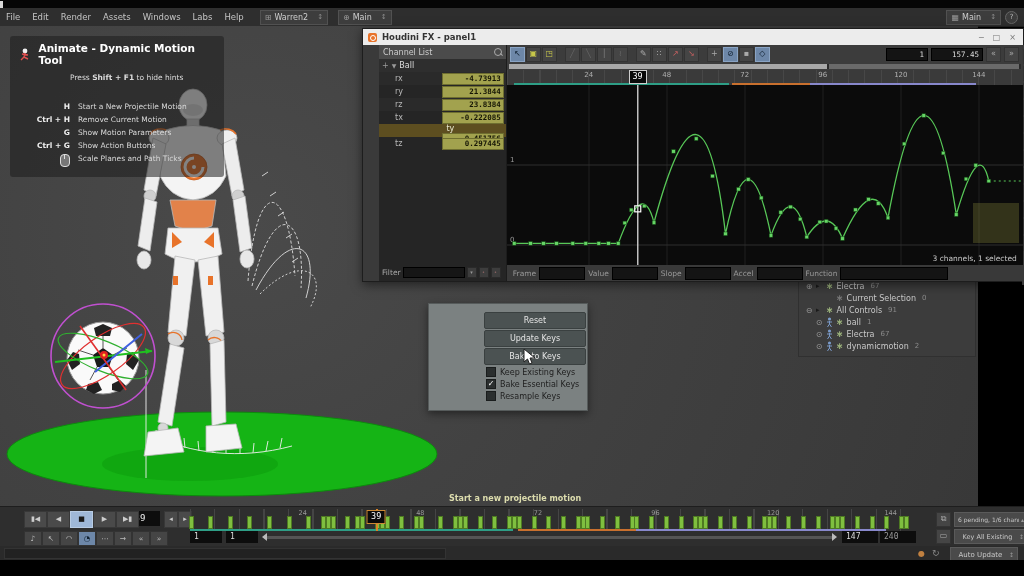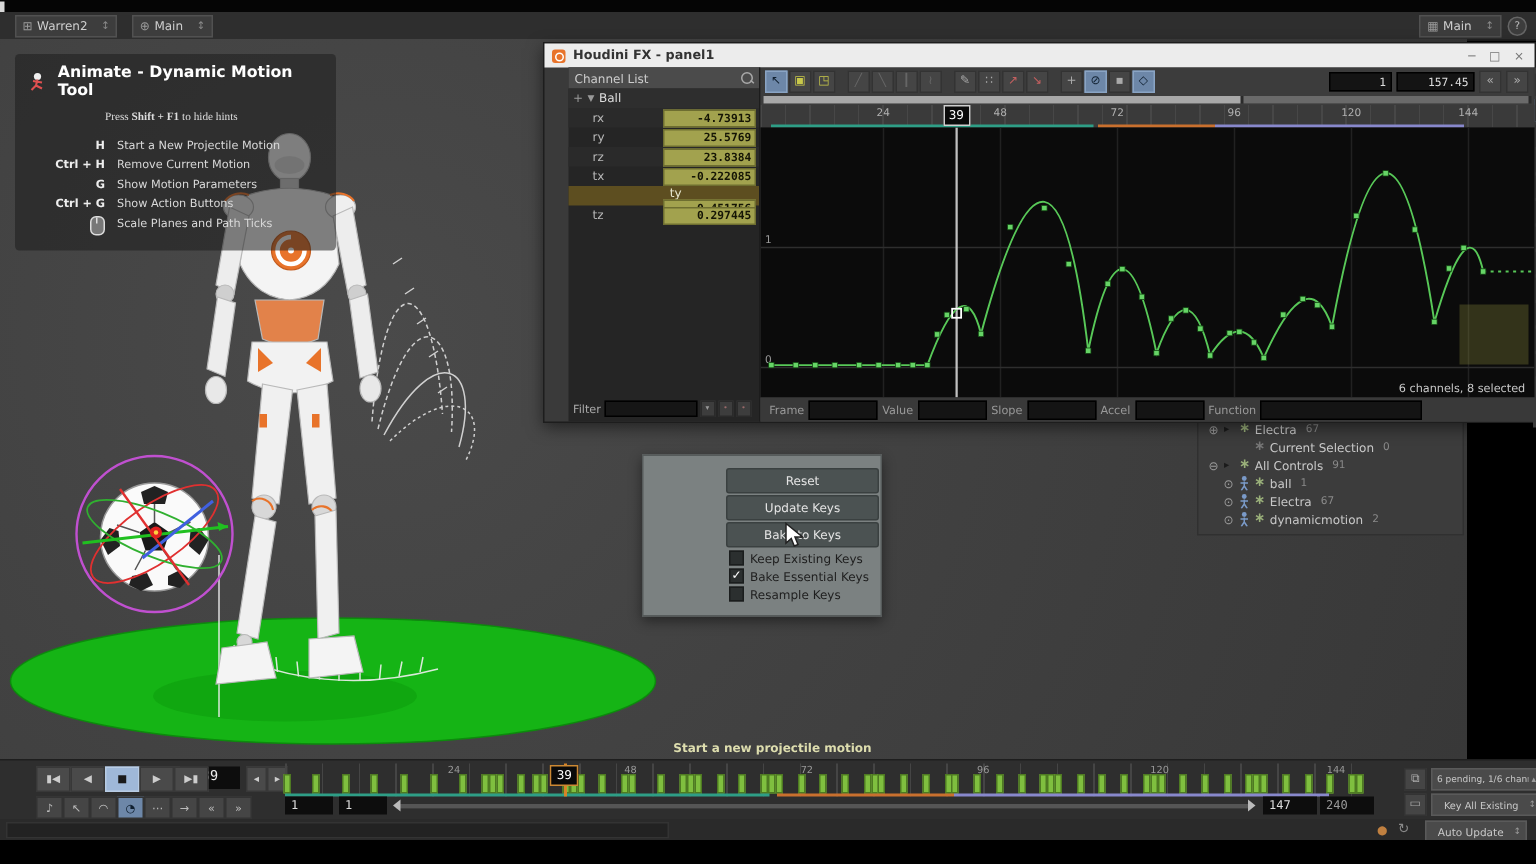--- a/index.html
+++ b/index.html
@@ -18,21 +18,21 @@
                color:#bbb;font-size:7px;text-align:center;line-height:11px;}
   
   #viewport{left:0;top:26px;width:978px;height:480px;
             background:radial-gradient(circle at 250px 200px,#4a4a4a 0%,#424242 40%,#383838 100%);}
   #hint-panel{left:10px;top:10px;width:198px;background:rgba(30,30,30,.55);border-radius:3px;
               padding:6px 8px 8px 8px;color:#e8e8e8;}
   #hint-title-row{display:flex;align-items:center;gap:7px;margin-bottom:7px;}
   #hint-title{font-size:10.5px;font-weight:bold;color:#fff;}
   .hint-grid{display:grid;grid-template-columns:52px 1fr;column-gap:8px;row-gap:4px;font-size:7.5px;color:#d8d8d8;}
   .hint-key{text-align:right;font-weight:bold;color:#eee;}
-  .hint-sub{grid-column:1 / span 2;padding-left:52px;margin-bottom:6px;color:#ddd;font-family:Liberation Serif, serif;}
+  .hint-sub{grid-column:1 / span 2;padding-left:52px;margin-bottom:16px;color:#ddd;}
   .mouse-shape{display:inline-block;width:8px;height:11px;border:1px solid #ddd;border-radius:4px;position:relative;background:#777;}
   .mouse-shape::after{content:"";position:absolute;left:3px;top:0;width:1px;height:4px;background:#ddd;}
   #vp-status{left:400px;top:468px;width:230px;text-align:center;font-size:8px;font-weight:bold;color:#ddddae;}
   
   #panel-window{left:362px;top:28px;width:660px;height:252px;background:#3a3a3a;border:1px solid #1d1d1d;
                 box-shadow:0 3px 10px rgba(0,0,0,.5);}
   #panel-titlebar{height:16px;background:#ececec;display:flex;align-items:center;padding:0 5px;gap:5px;}
   #panel-title{font-size:8.5px;color:#333;flex:1;font-weight:bold;}
   .houdini-logo{width:9px;height:9px;background:#e8732a;border-radius:2px;position:relative;}
   .houdini-logo::after{content:"";position:absolute;left:2px;top:2px;width:4px;height:4px;border:1px solid #fff;border-radius:50%;}
@@ -158,20 +158,29 @@
 </style>
 </head>
 <body>
 
 <div id="stage">
 
   <div class="abs" id="letterbox-top"></div>
   <div class="abs" id="corner-dot"></div>
 
   <div class="abs" id="menubar">
+    <span id="menu-items" style="display: flex;">
+        <div class="menu-item">File</div>
+        <div class="menu-item">Edit</div>
+        <div class="menu-item">Render</div>
+        <div class="menu-item">Assets</div>
+        <div class="menu-item">Windows</div>
+        <div class="menu-item">Labs</div>
+        <div class="menu-item">Help</div>
+      </span>
     <span class="selbox">
       <span class="sicon">⊞</span>
       <span>Warren2</span>
       <span class="updn">↕</span>
     </span>
     <span class="selbox">
       <span class="sicon">⊕</span>
       <span>Main</span>
       <span class="updn">↕</span>
     </span>
@@ -371,21 +380,21 @@
         </div>
         <div id="channel-rows">
             <div class="ch-row">
               <span>rx</span>
               <span style="flex: 1 1 0%;"></span>
               <span class="ch-badge">-4.73913</span>
             </div>
             <div class="ch-row">
               <span>ry</span>
               <span style="flex: 1 1 0%;"></span>
-              <span class="ch-badge">25.5769</span>
+              <span class="ch-badge">21.3844</span>
             </div>
             <div class="ch-row">
               <span>rz</span>
               <span style="flex: 1 1 0%;"></span>
               <span class="ch-badge">23.8384</span>
             </div>
             <div class="ch-row">
               <span>tx</span>
               <span style="flex: 1 1 0%;"></span>
               <span class="ch-badge">-0.222085</span>
@@ -504,21 +513,21 @@
               <rect x="379.2" y="131" width="3.6" height="3.6" fill="#66d466" stroke="#114411" stroke-width="0.5"></rect>
               <rect x="395.45" y="57.0952380952381" width="3.6" height="3.6" fill="#66d466" stroke="#114411" stroke-width="0.5"></rect>
               <rect x="414.95" y="28.75238095238093" width="3.6" height="3.6" fill="#66d466" stroke="#114411" stroke-width="0.5"></rect>
               <rect x="434.45" y="66.23809523809523" width="3.6" height="3.6" fill="#66d466" stroke="#114411" stroke-width="0.5"></rect>
               <rect x="447.45" y="127.8" width="3.6" height="3.6" fill="#66d466" stroke="#114411" stroke-width="0.5"></rect>
               <rect x="457.2" y="92.18400000000001" width="3.6" height="3.6" fill="#66d466" stroke="#114411" stroke-width="0.5"></rect>
               <rect x="466.95" y="78.456" width="3.6" height="3.6" fill="#66d466" stroke="#114411" stroke-width="0.5"></rect>
               <rect x="479.95" y="94.2" width="3.6" height="3.6" fill="#66d466" stroke="#114411" stroke-width="0.5"></rect>
               <rect x="127.75" y="120.84" width="6" height="6" fill="none" stroke="#ffffff" stroke-width="1.2"></rect>
             </svg>
-          <span id="plot-status">6 channels, 8 selected</span>
+          <span id="plot-status">3 channels, 1 selected</span>
         </div>
         <div id="graph-bottombar">
             <div>Frame</div>
             <div class="gfield" style="width: 38px;"></div>
             <div>Value</div>
             <div class="gfield" style="width: 38px;"></div>
             <div>Slope</div>
             <div class="gfield" style="width: 38px;"></div>
             <div>Accel</div>
             <div class="gfield" style="width: 38px;"></div>

